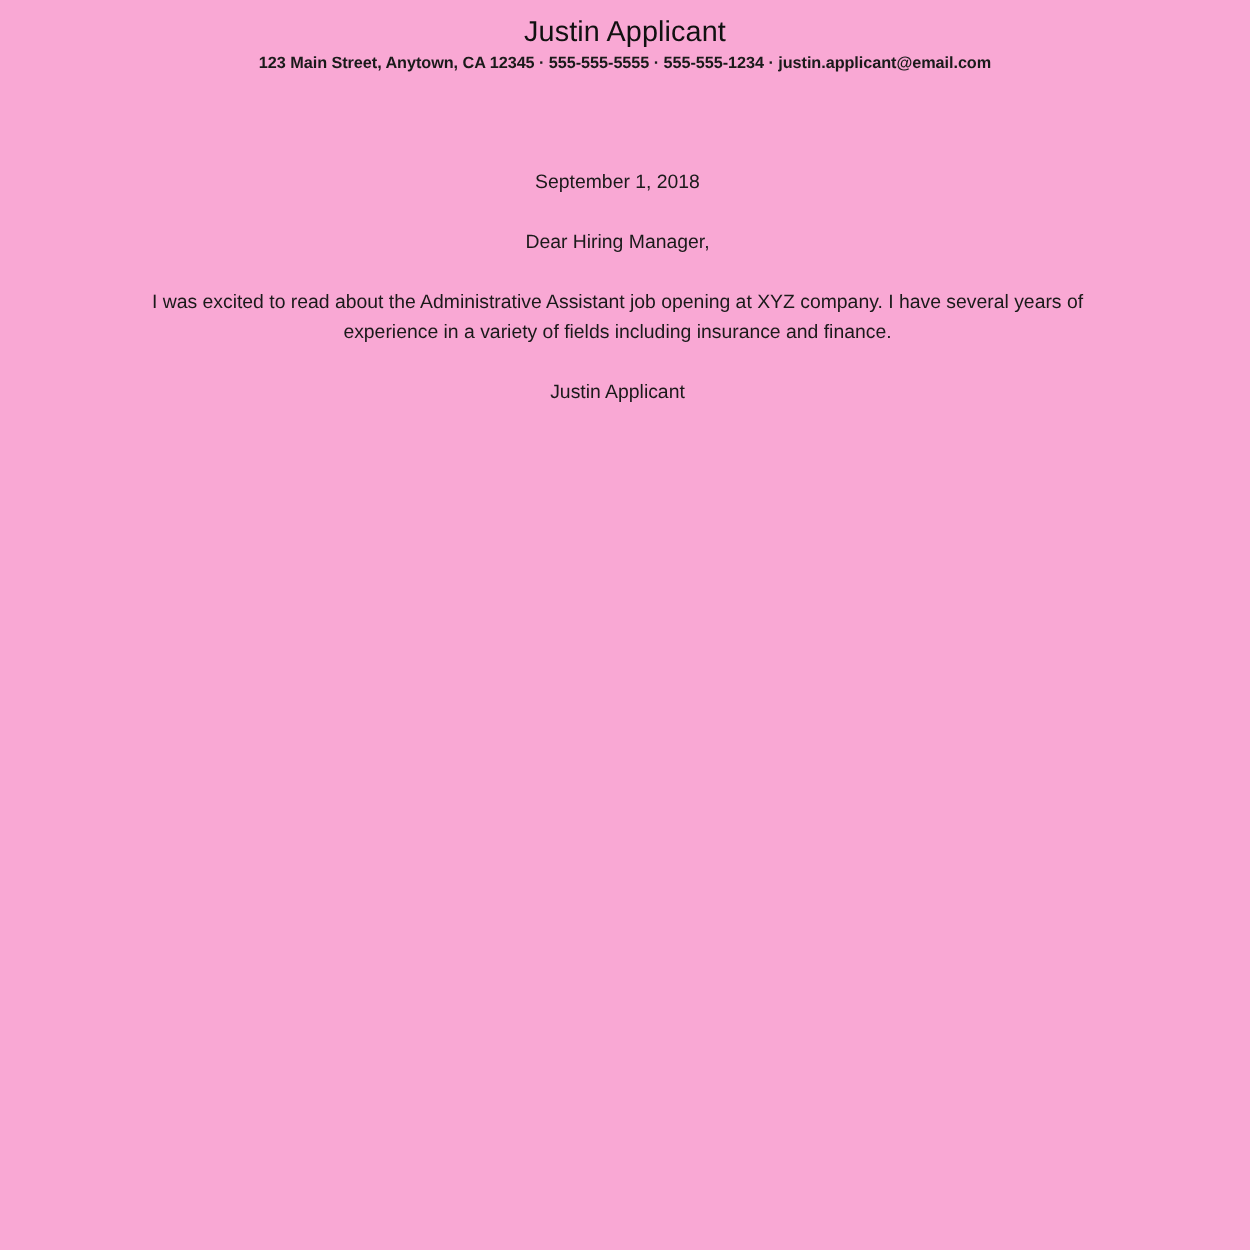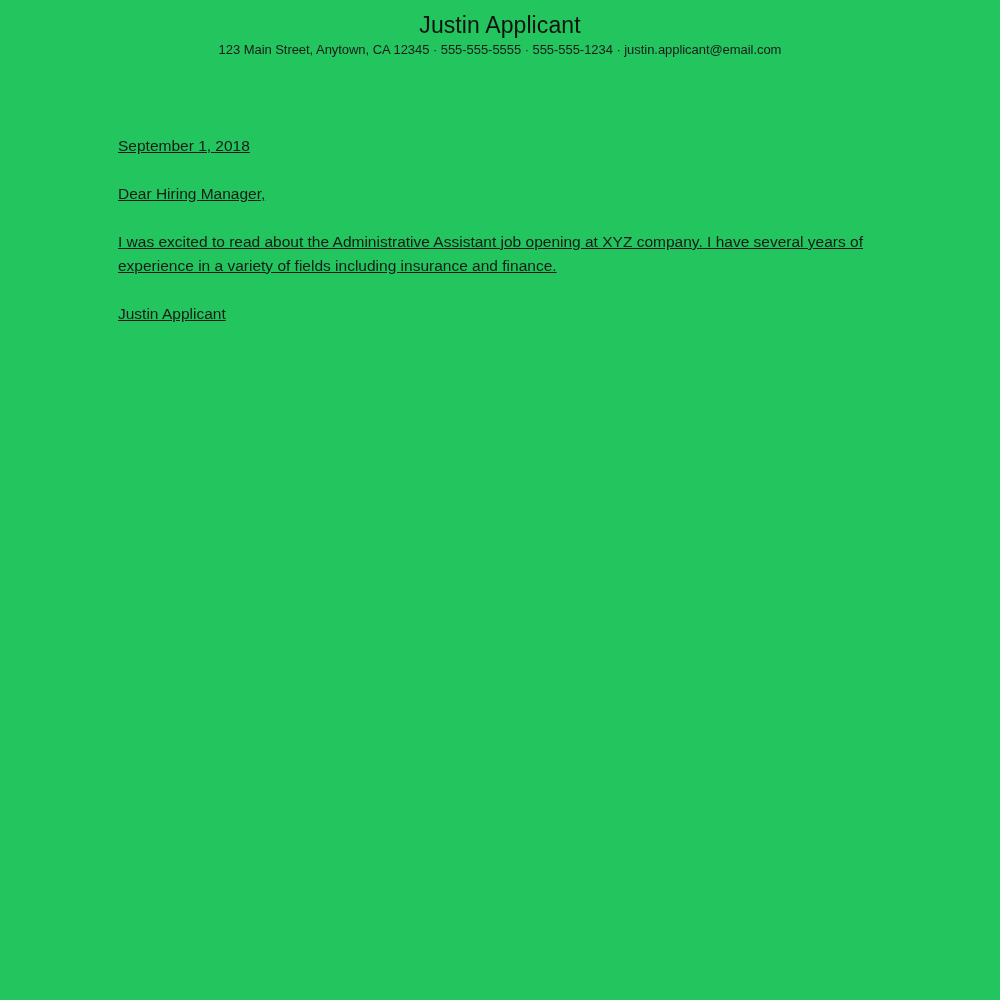--- a/index.html
+++ b/index.html
@@ -12,21 +12,21 @@
     background: #f4f4f4;
     font-family: "Liberation Sans", sans-serif;
     color: #1a1a1a;
     overflow: hidden;
   }
 
   .page {
     position: relative;
     width: 1000px;
     height: 1000px;
-    background: #22c55e;
+    background: #f9a8d4;
     box-sizing: border-box;
   }
 
   
   .letterhead {
     width: 100%;
     text-align: center;
     padding-top: 11px;
   }
 
@@ -34,43 +34,42 @@
     font-size: 23px;
     font-weight: 400;
     line-height: 28px;
     letter-spacing: 0.1px;
     color: #111111;
     margin: 0;
   }
 
   .letterhead-contact {
     font-size: 13px;
-    font-weight: 400;
+    font-weight: 700;
     line-height: 18px;
     letter-spacing: -0.05px;
     color: #1a1a1a;
     margin: 2px 0 0 0;
     white-space: nowrap;
   }
 
   
   .letter-body {
     position: absolute;
     left: 118px;
     top: 134px;
     width: 752px;
   }
 
   .letter-block {
     font-size: 15.5px;
     line-height: 24px;
     color: #1a1a1a;
     margin: 0 0 24px 0;
-    text-align: left;
-    text-decoration: underline;
+    text-align: center;
   }
 
   .letter-block:last-child {
     margin-bottom: 0;
   }
 </style>
 </head>
 <body>
 
 <div class="page">

